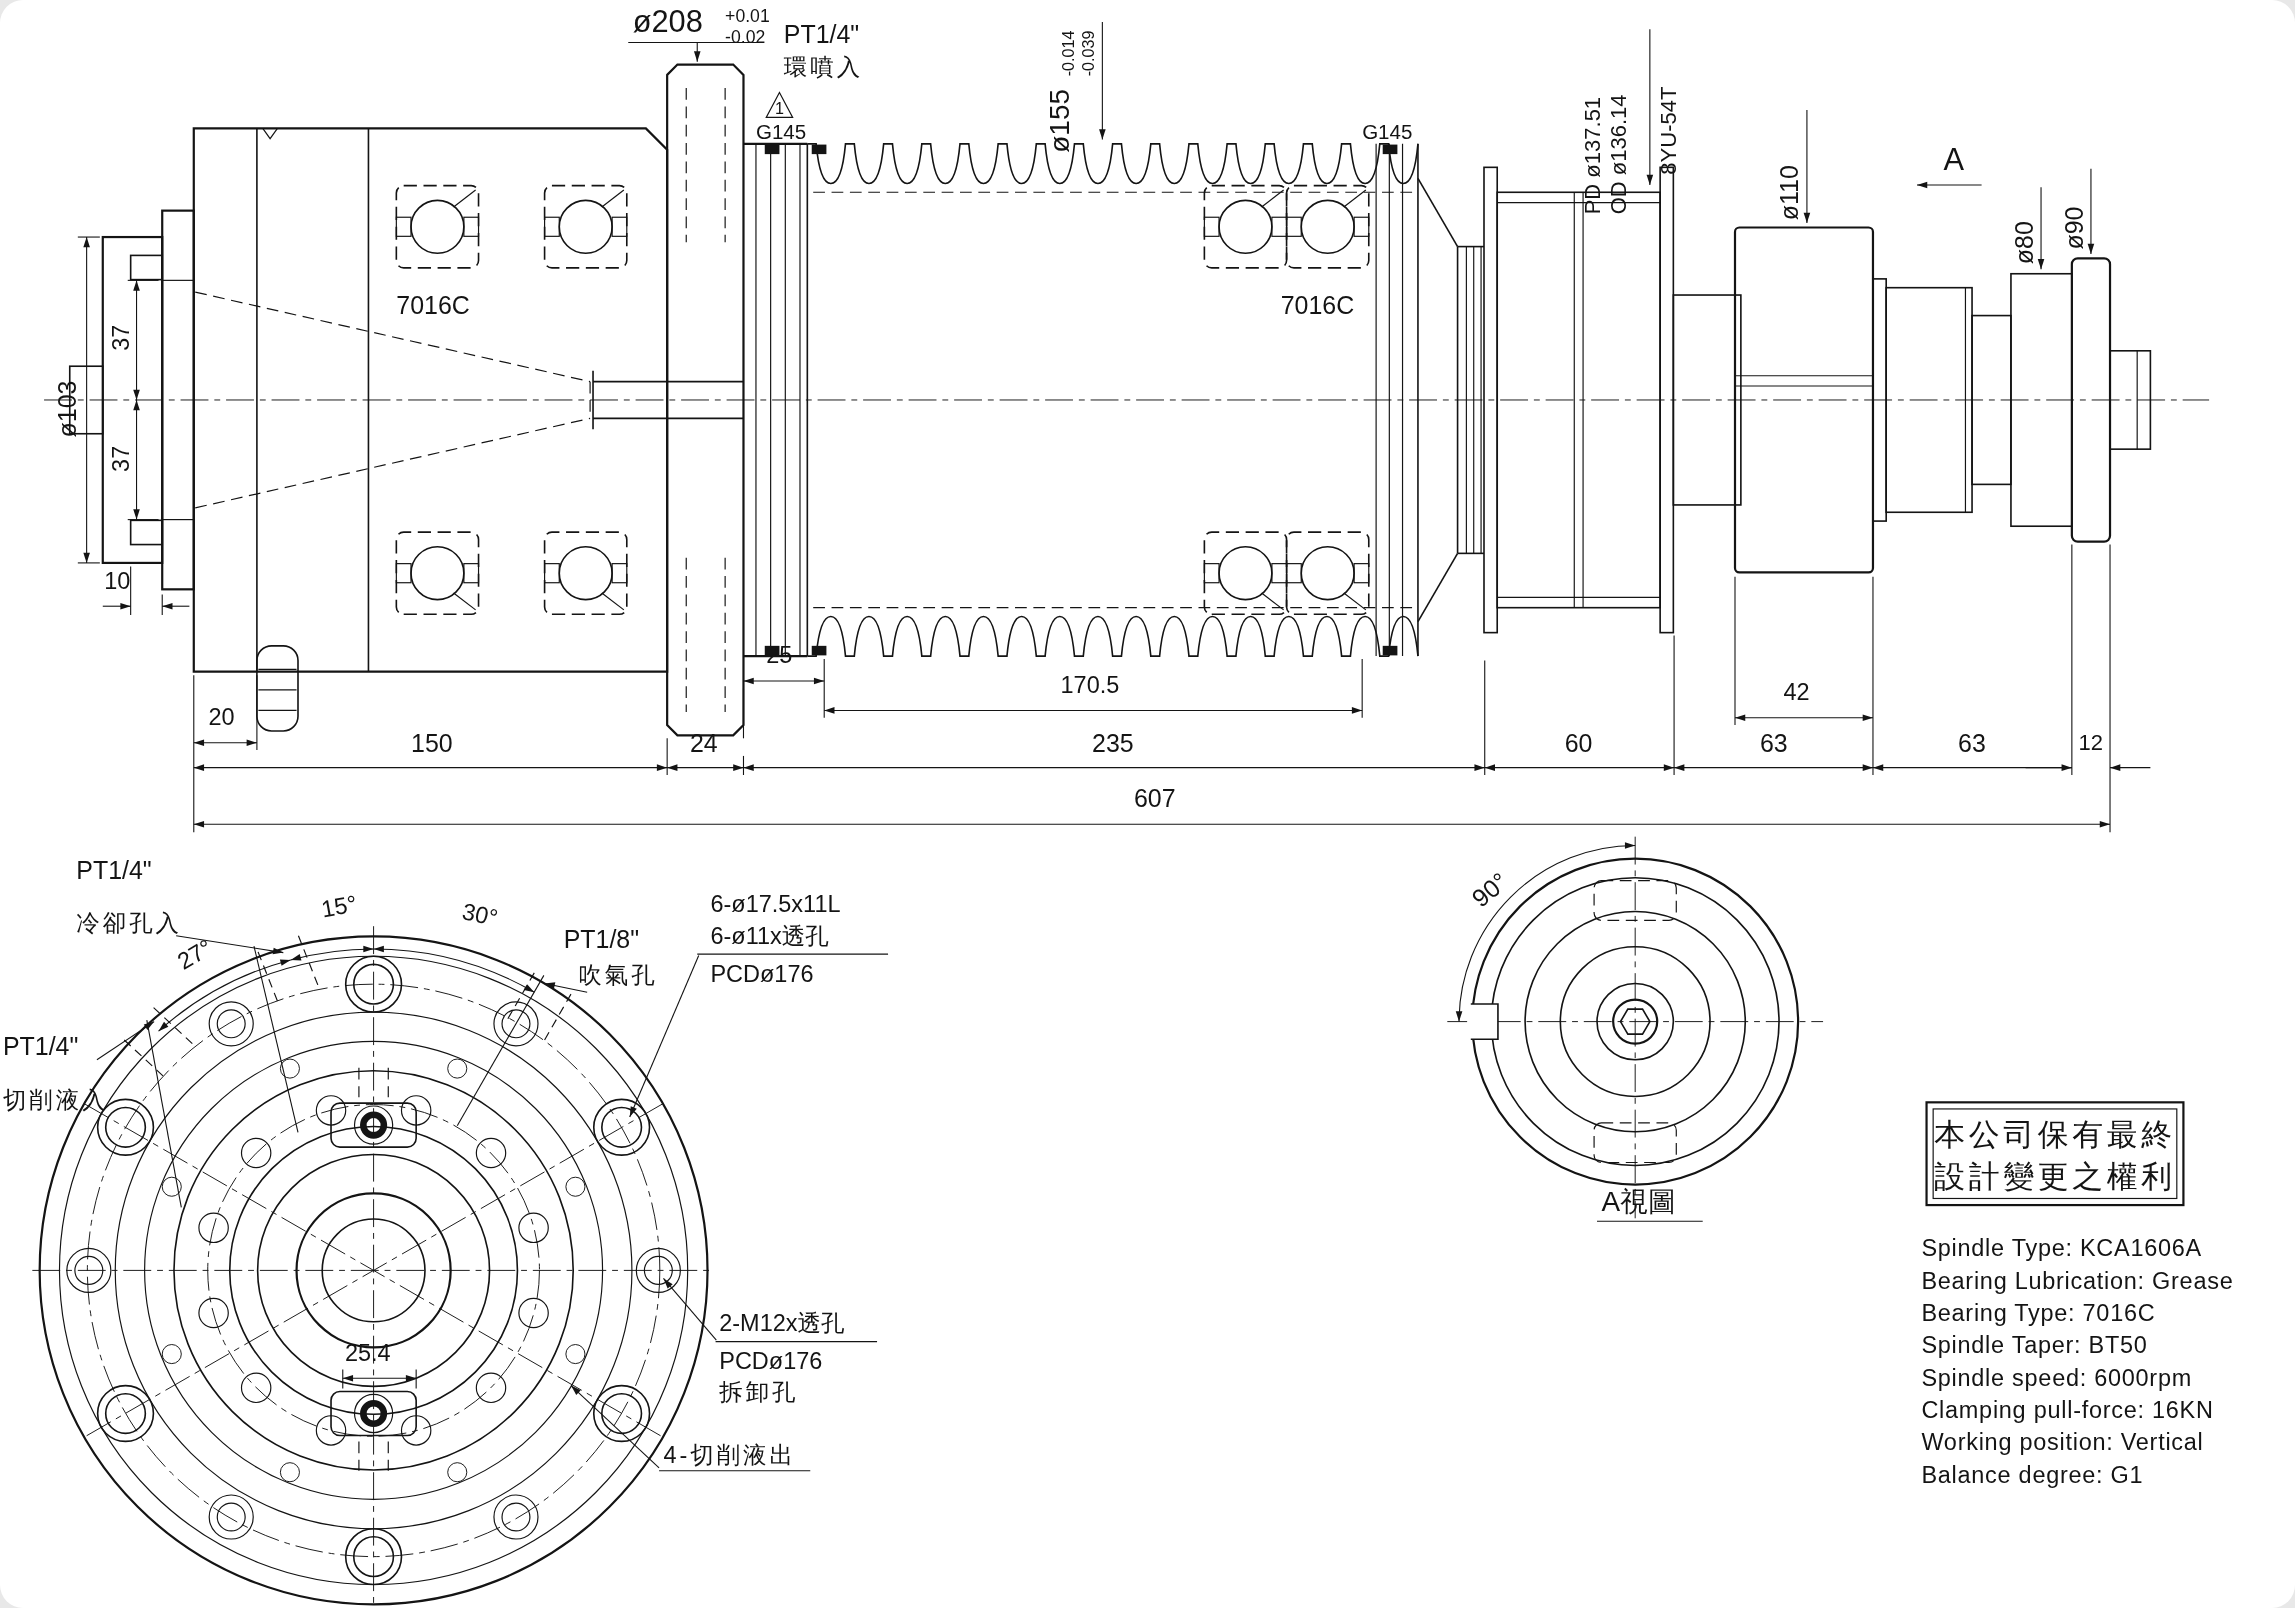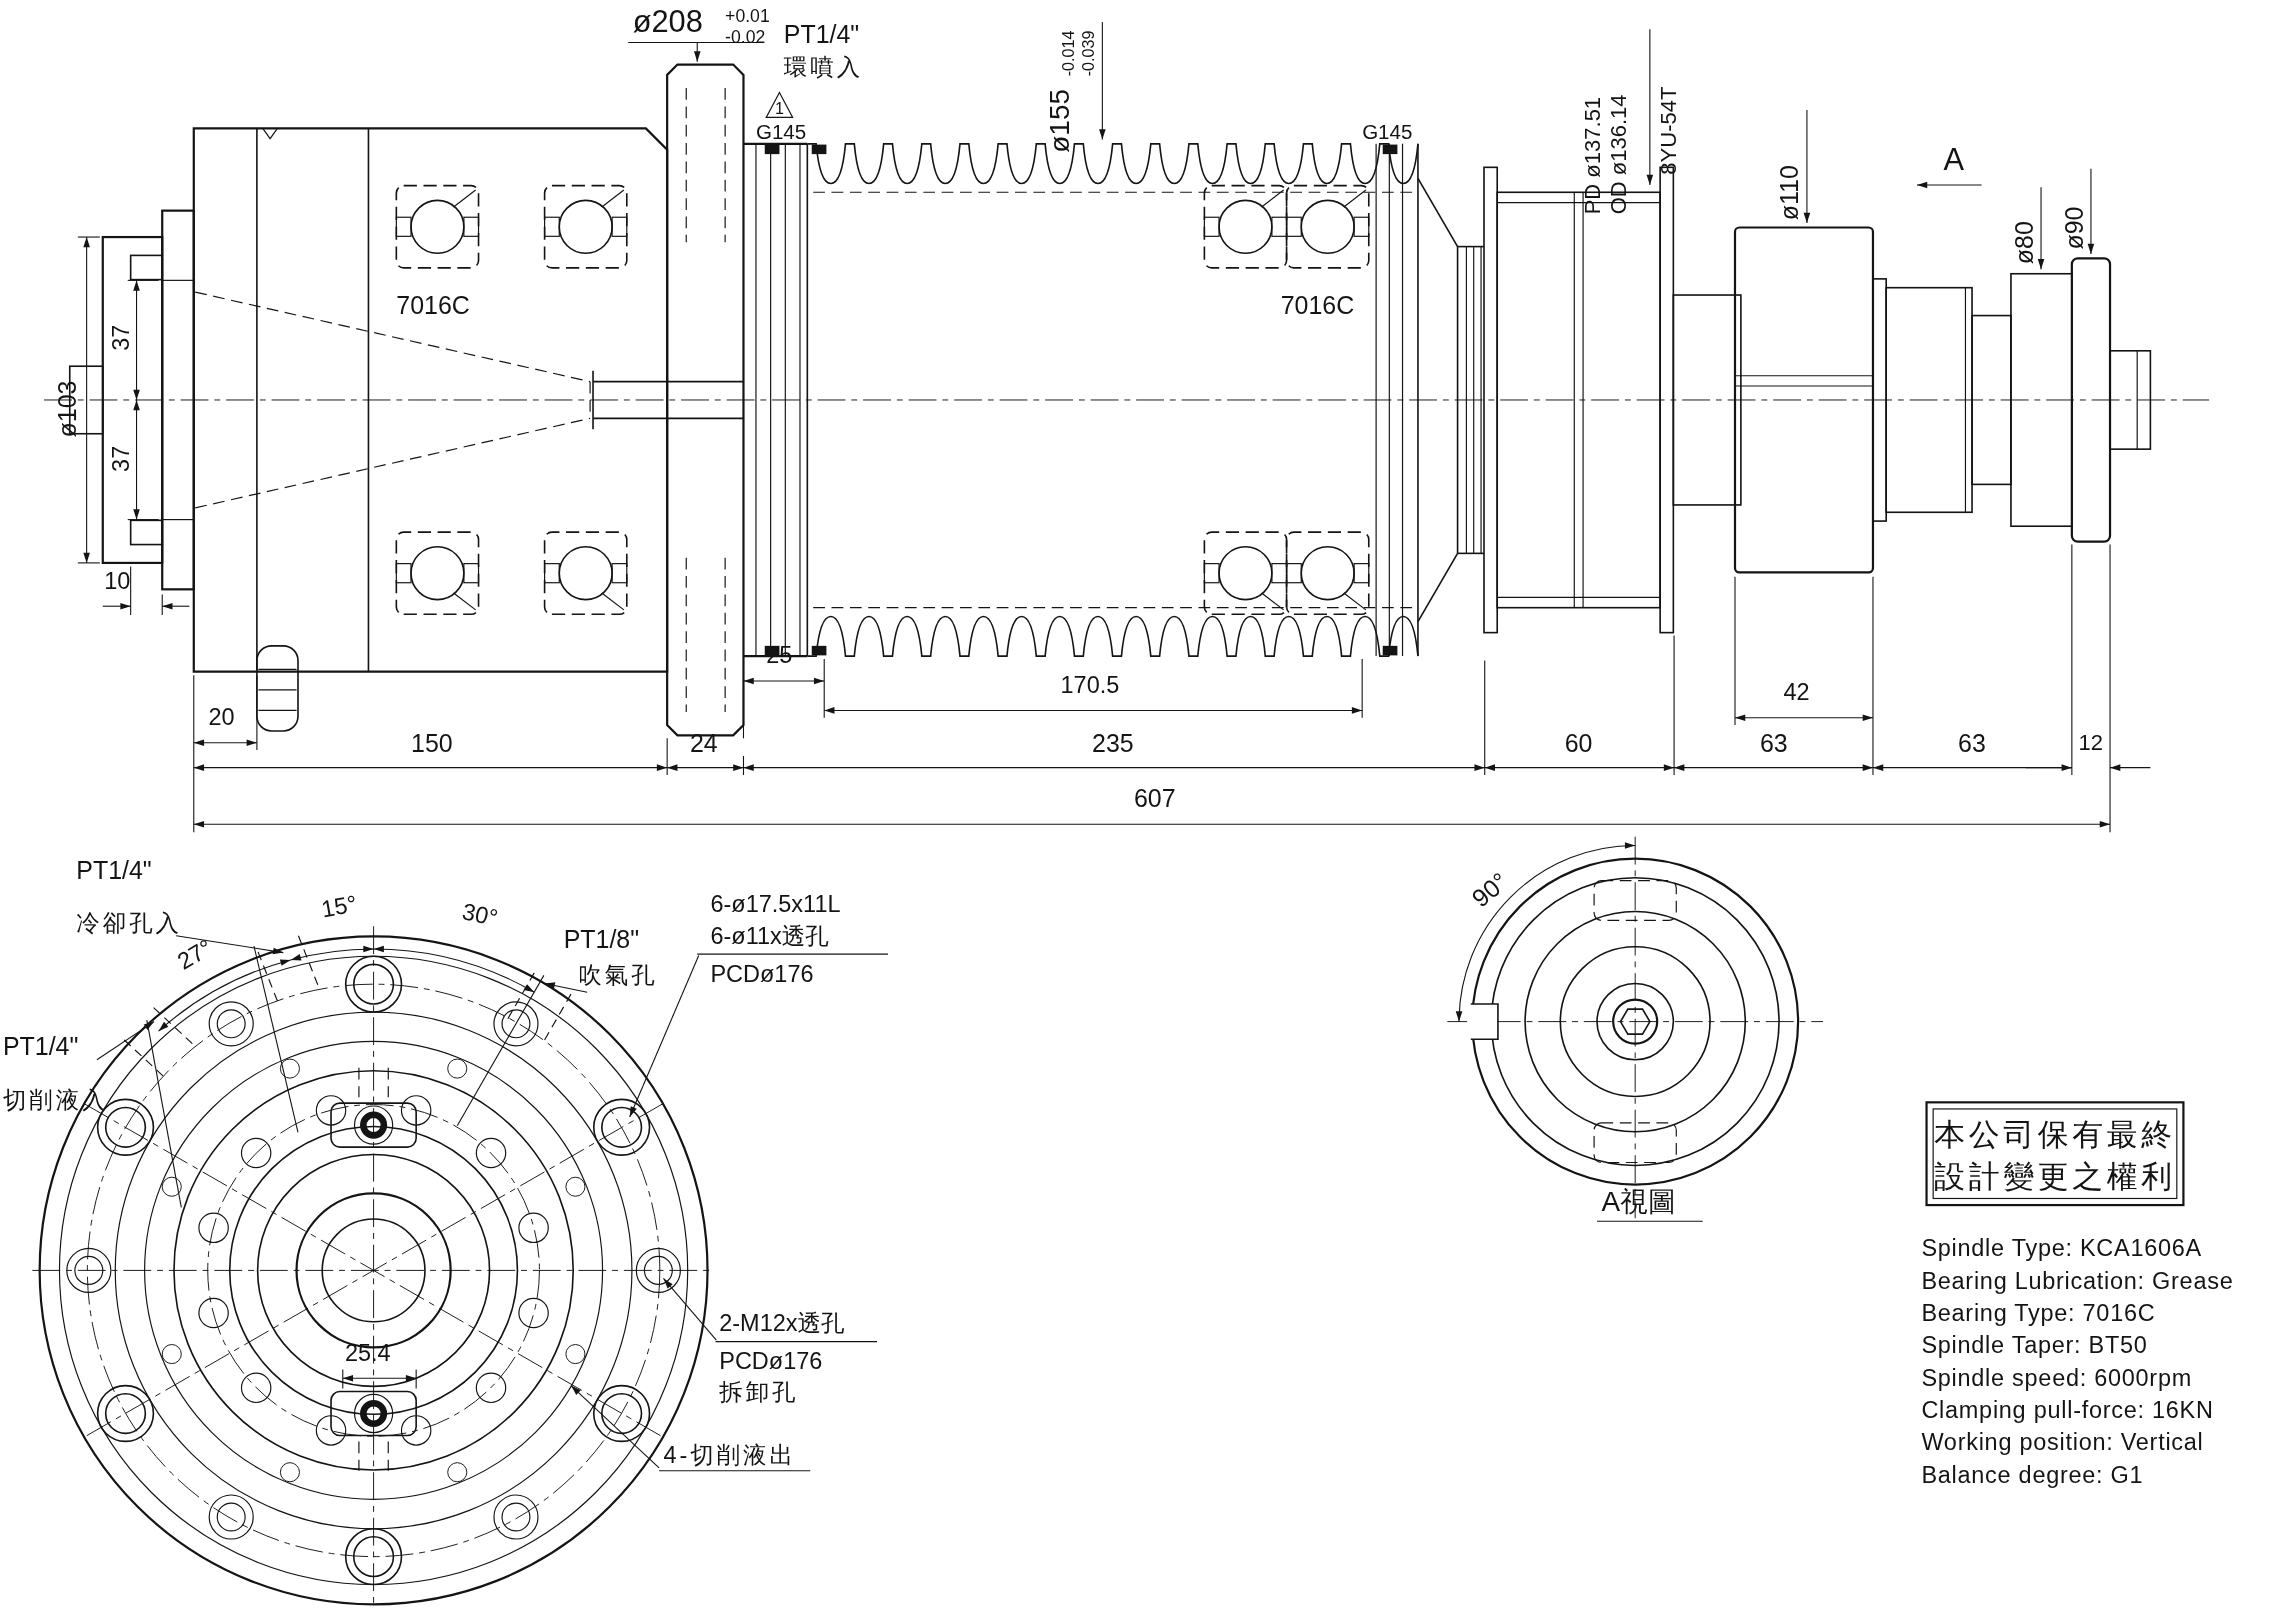--- a/index.html
+++ b/index.html
@@ -1,16 +1,16 @@
 <!DOCTYPE html>
 <html style="font-size:11.7px"><head>
 <meta charset="utf-8">
 <style>
   html,body{margin:0;padding:0;background:#e8e8e8;}
-  .sheet{width:2295px;height:1608px;background:#ffffff;position:relative;}
+  .sheet{width:2295px;height:1608px;background:#ffffff;position:relative;border-radius:23px;}
   svg{display:block;}
   svg text{font-family:"Liberation Sans","DejaVu Sans",sans-serif;fill:#141414;}
   .ln{stroke:#141414;fill:none;}
   .w3{stroke-width:3;} .w2{stroke-width:2.2;} .w15{stroke-width:1.6;} .w1{stroke-width:1.3;}
   .cl{stroke:#141414;stroke-width:1.3;fill:none;stroke-dasharray:38 8 8 8;}
   .hid{stroke:#141414;stroke-width:1.6;fill:none;stroke-dasharray:16 9;}
   .dim{stroke:#141414;stroke-width:1.5;fill:none;}
   .blk{fill:#141414;stroke:none;}
   .t42{font-size:42px;} .t38{font-size:38px;} .t34{font-size:34px;} .t32{font-size:32px;}
   .t30{font-size:30px;} .t28{font-size:28px;} .t24{font-size:24px;} .t22{font-size:22px;}

